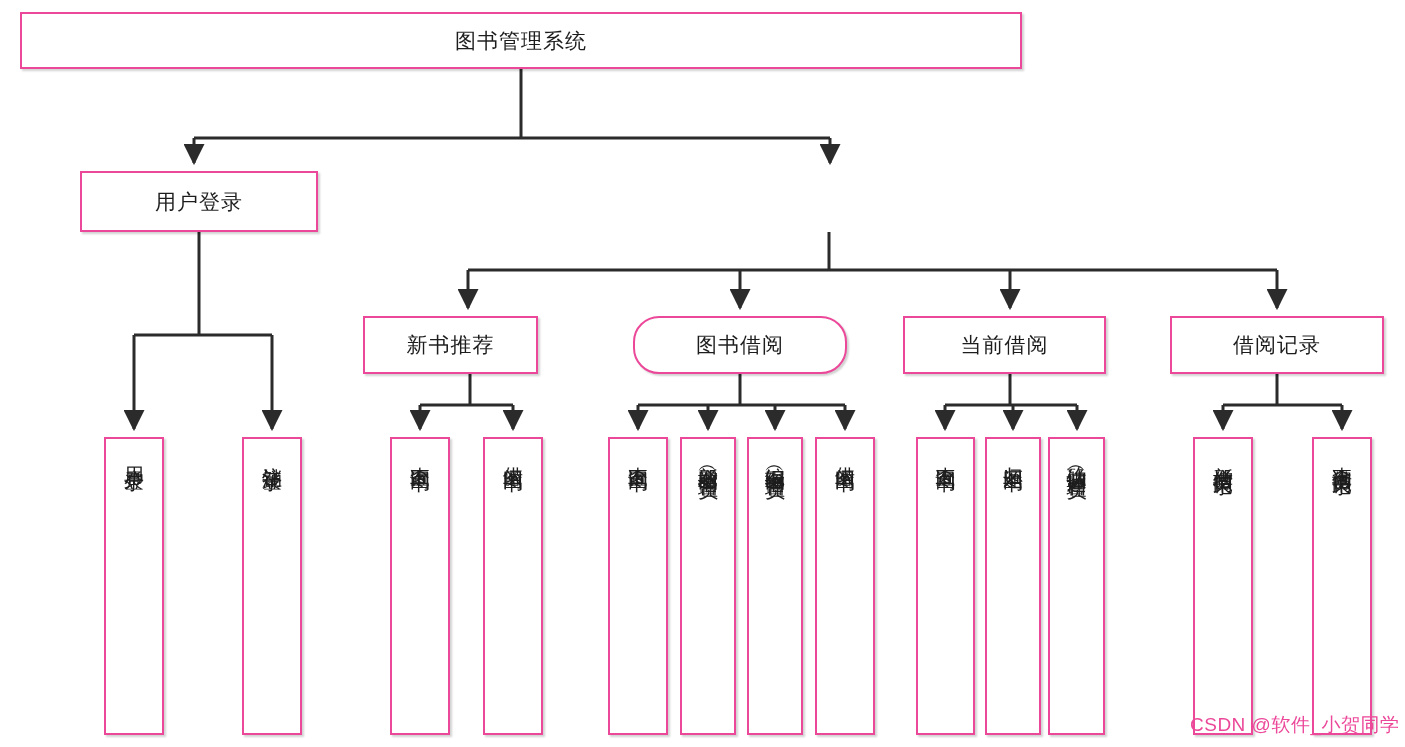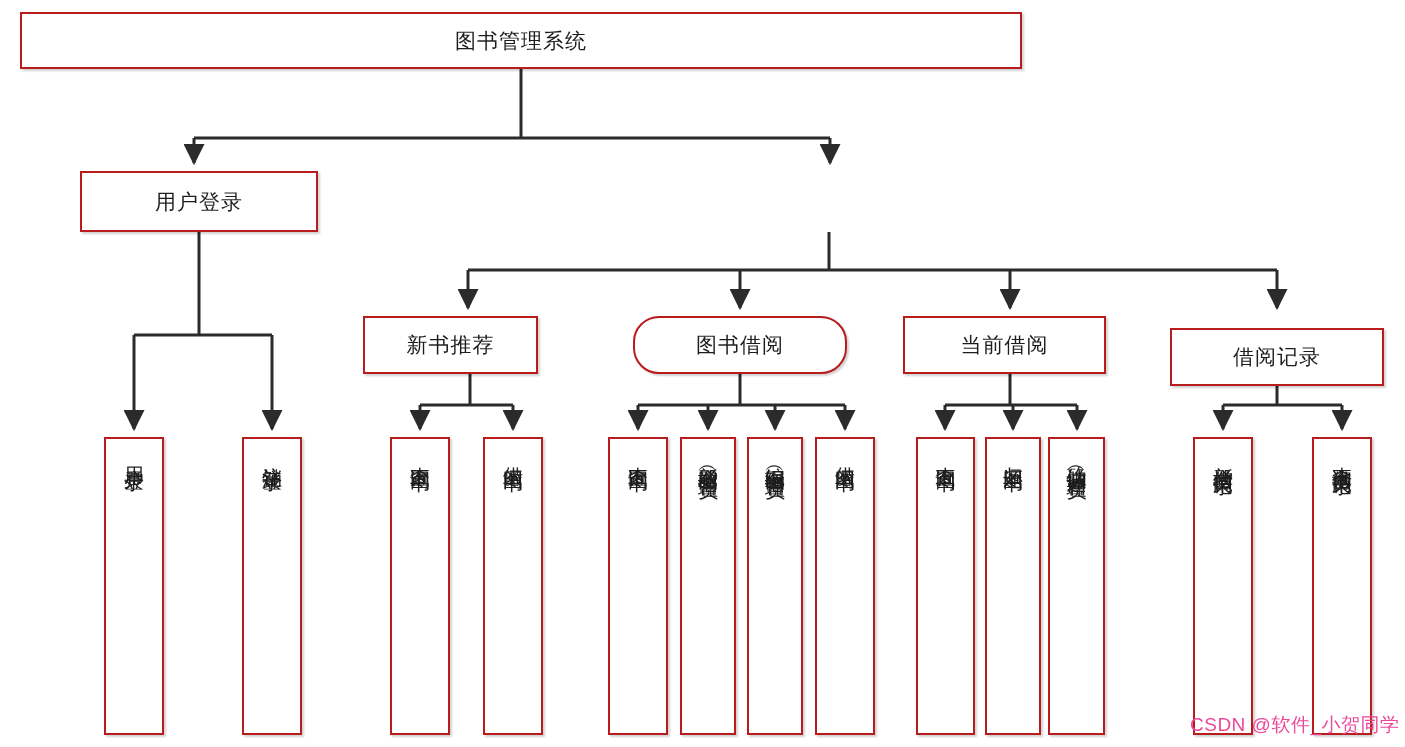--- a/index.html
+++ b/index.html
@@ -14,21 +14,21 @@
     position: relative;
     width: 1405px;
     height: 747px;
     background: #ffffff;
     overflow: hidden;
   }
   .node {
     position: absolute;
     box-sizing: border-box;
     background: #ffffff;
-    border: 2px solid #b91c1c;
+    border: 2px solid #ec4899;
     box-shadow: 2px 2px 2px rgba(0,0,0,0.18);
     display: flex;
     align-items: center;
     justify-content: center;
     color: #1a1a1a;
   }
   .node-label {
     font-size: 21px;
     line-height: 1.1;
     letter-spacing: 1px;
@@ -131,21 +131,21 @@
 
   <div class="node" id="node-l2-0" style="left: 363px; top: 316px; width: 175px; height: 58px;">
     <span class="node-label">新书推荐</span>
   </div>
   <div class="node" id="node-l2-1" style="left: 633px; top: 316px; width: 214px; height: 58px; border-radius: 26px;">
     <span class="node-label">图书借阅</span>
   </div>
   <div class="node" id="node-l2-2" style="left: 903px; top: 316px; width: 203px; height: 58px;">
     <span class="node-label">当前借阅</span>
   </div>
-  <div class="node" id="node-l2-3" style="left: 1170px; top: 316px; width: 214px; height: 58px; margin-top: 12px;">
+  <div class="node" id="node-l2-3" style="left: 1170px; top: 316px; width: 214px; height: 58px;">
     <span class="node-label">借阅记录</span>
   </div>
 
   <div class="node vertical" id="node-leaf-0" style="left: 104px; top: 437px; width: 60px; height: 298px;">
     <span class="node-label">用户登录</span>
   </div>
   <div class="node vertical" id="node-leaf-1" style="left: 242px; top: 437px; width: 60px; height: 298px;">
     <span class="node-label">注销登录</span>
   </div>
   <div class="node vertical" id="node-leaf-2" style="left: 390px; top: 437px; width: 60px; height: 298px;">

